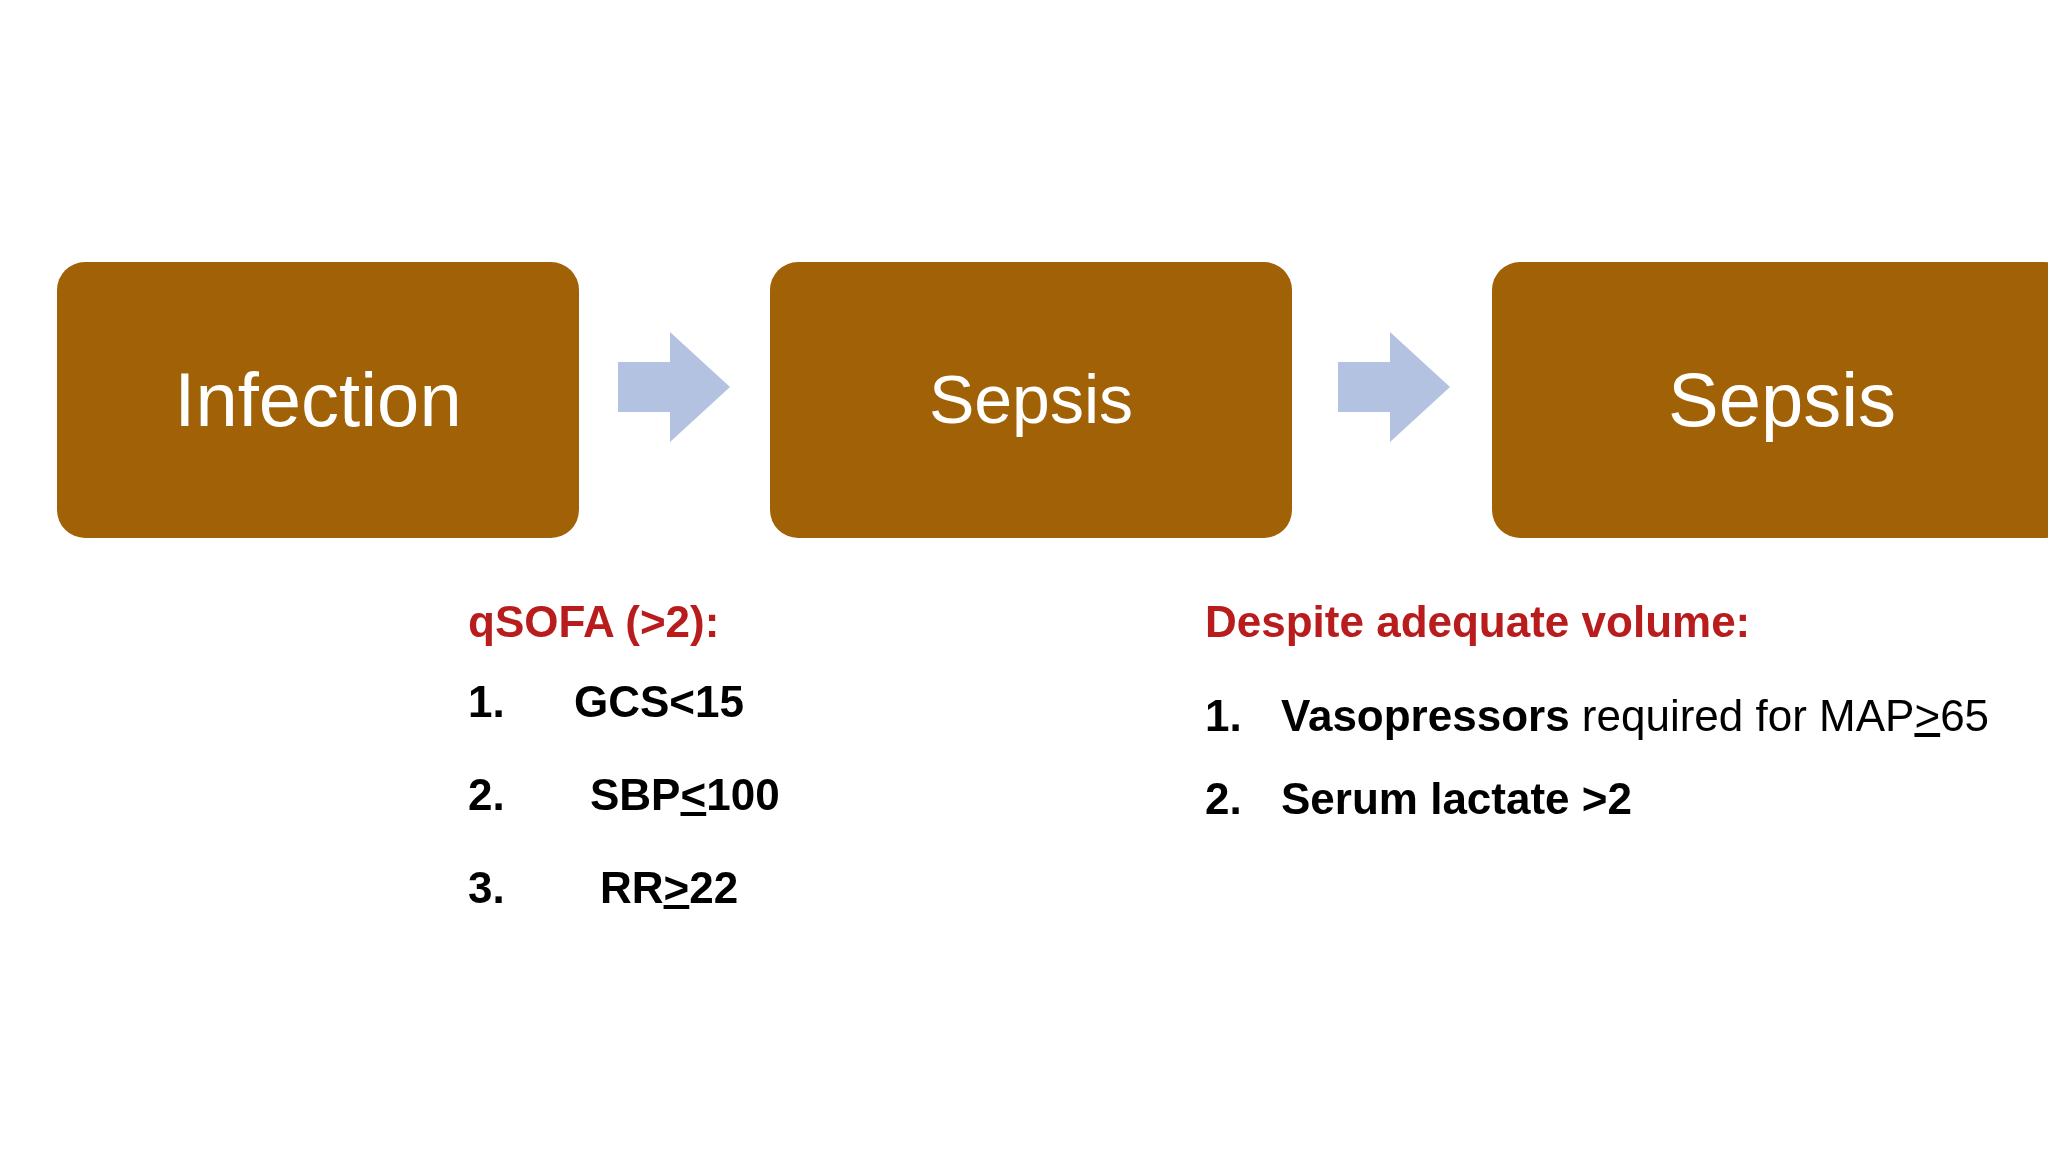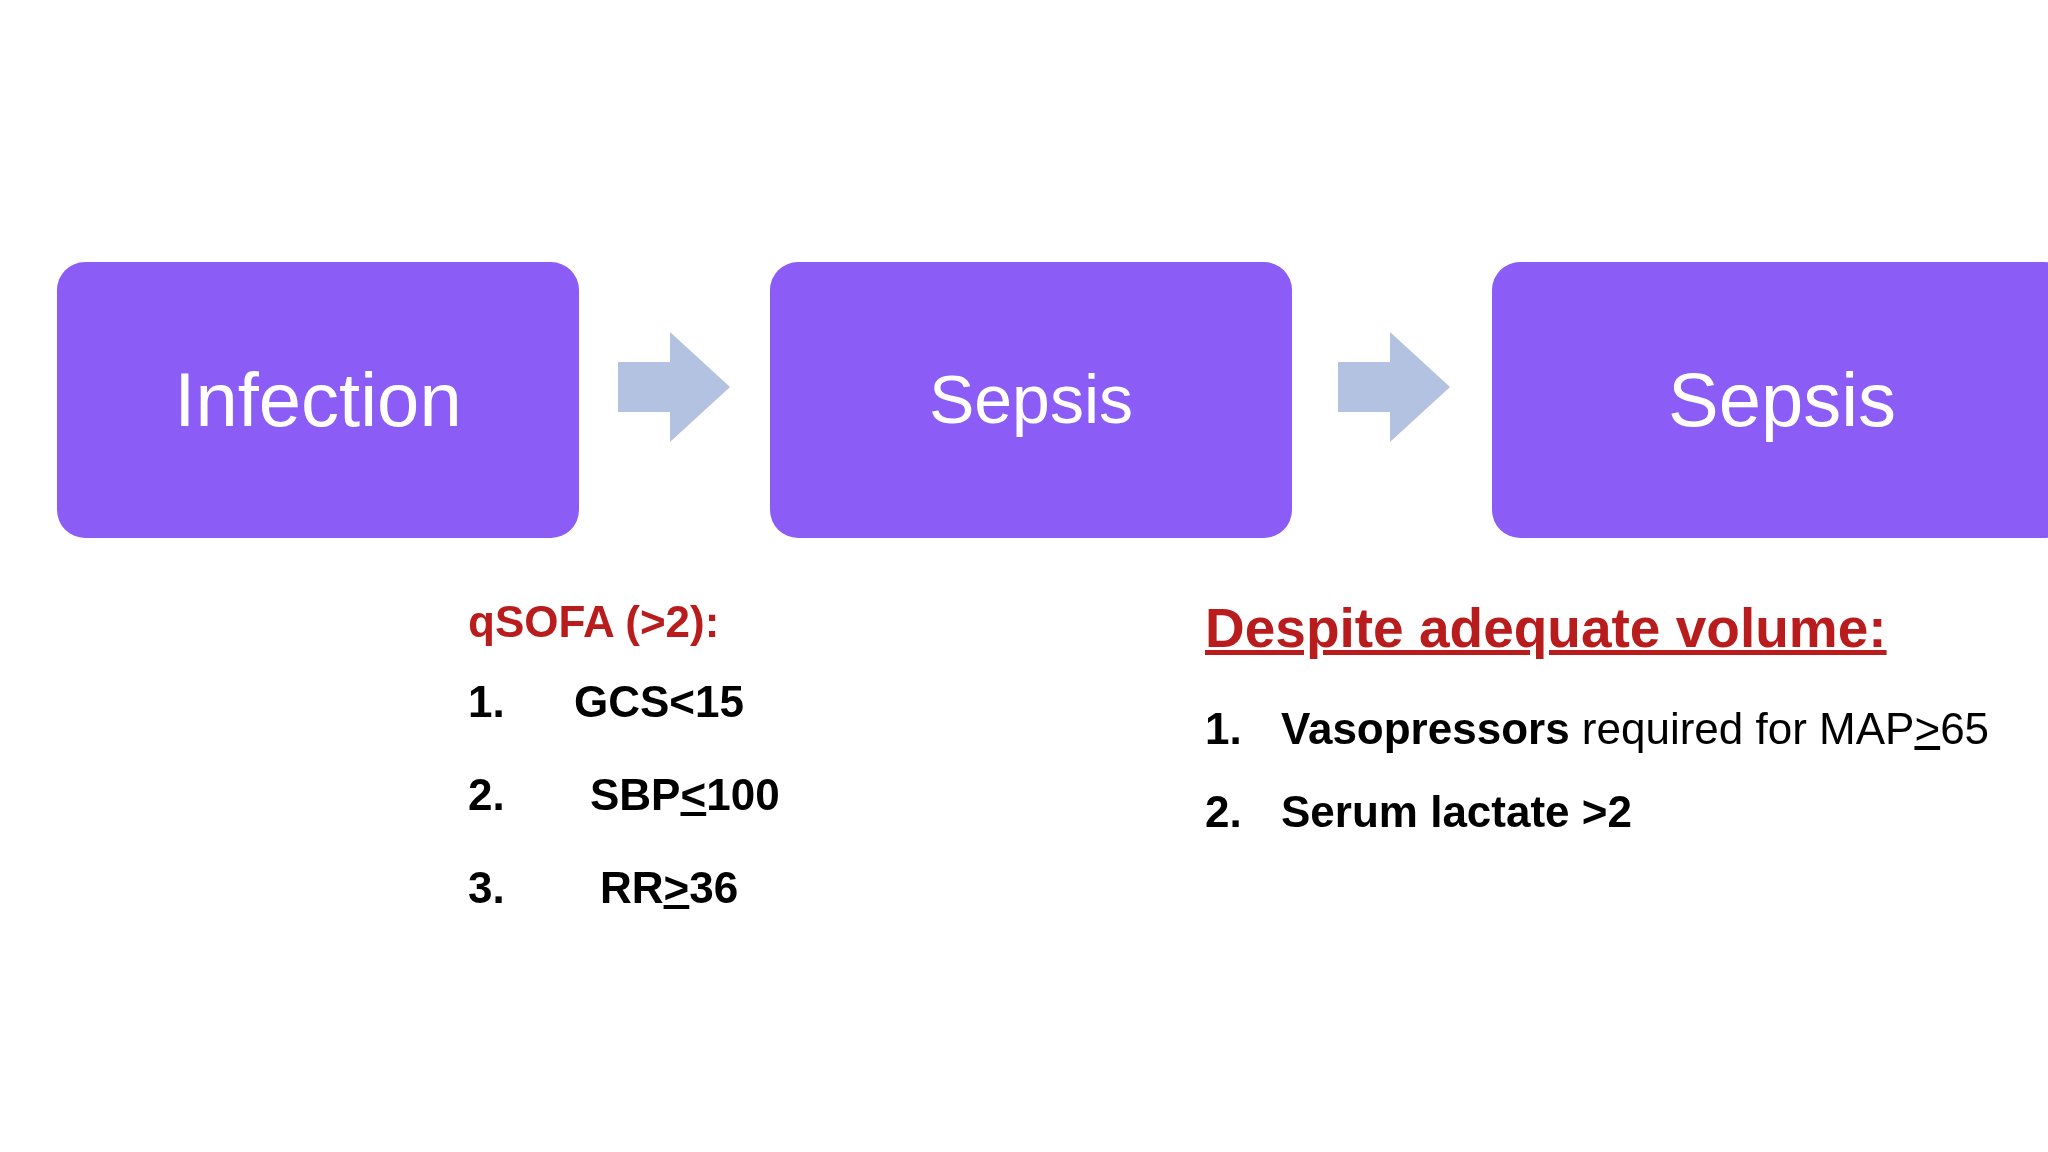--- a/index.html
+++ b/index.html
@@ -19,21 +19,21 @@
     position: relative;
     width: 2048px;
     height: 1152px;
     background: #ffffff;
     overflow: hidden;
   }
 
   
   .flow-box {
     position: absolute;
-    background: #8b5cf6;
+    background: #a16207;
     border-radius: 28px;
     display: flex;
     align-items: center;
     justify-content: center;
     text-align: center;
     color: #ffffff;
     font-family: "Liberation Sans", sans-serif;
     font-weight: 400;
     line-height: 1.08;
     box-sizing: border-box;
@@ -95,21 +95,21 @@
   }
 
   .criteria-heading {
     color: #b91c1c;
     font-weight: bold;
     font-size: 44px;
     line-height: 1.1;
     margin: 0;
     white-space: nowrap;
   }
-  #col-shock .criteria-heading { font-size: 55px; text-decoration: underline; }
+  #col-shock .criteria-heading { font-size: 44px; }
 
   .criteria-list {
     list-style: none;
     margin: 0;
     padding: 0;
   }
 
   .criteria-item {
     display: flex;
     align-items: flex-start;
@@ -193,21 +193,21 @@
         <span class="item-text"><span>GCS&lt;15</span></span>
       </li>
 
       <li class="criteria-item indent-b">
         <span class="item-num">2.</span>
         <span class="item-text"><span>SBP</span><span class="uop">&lt;</span><span>100</span></span>
       </li>
 
       <li class="criteria-item indent-c">
         <span class="item-num">3.</span>
-        <span class="item-text"><span>RR</span><span class="uop">&gt;</span><span>36</span></span>
+        <span class="item-text"><span>RR</span><span class="uop">&gt;</span><span>22</span></span>
       </li>
 
     </ol>
   </div>
 
   <div class="criteria-col" id="col-shock">
 
     <p class="criteria-heading">Despite adequate volume:</p>
 
     <ol class="criteria-list">

